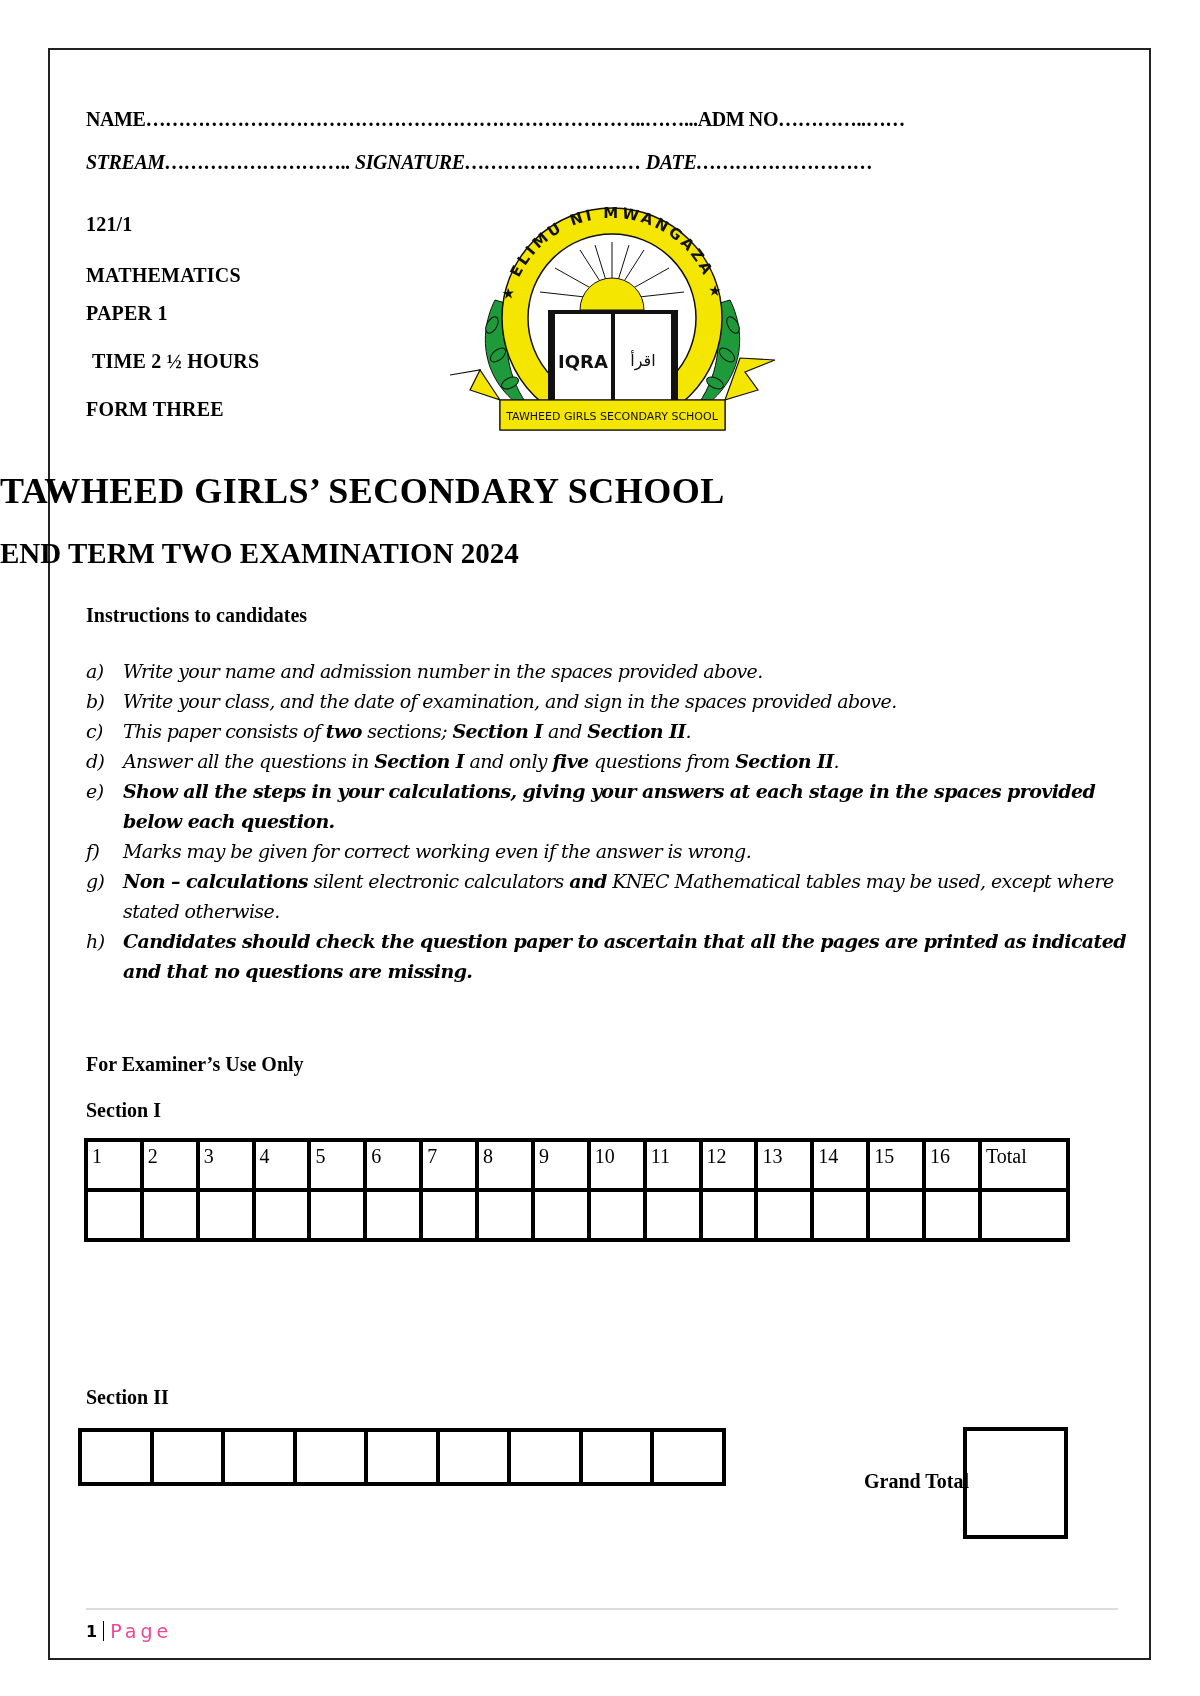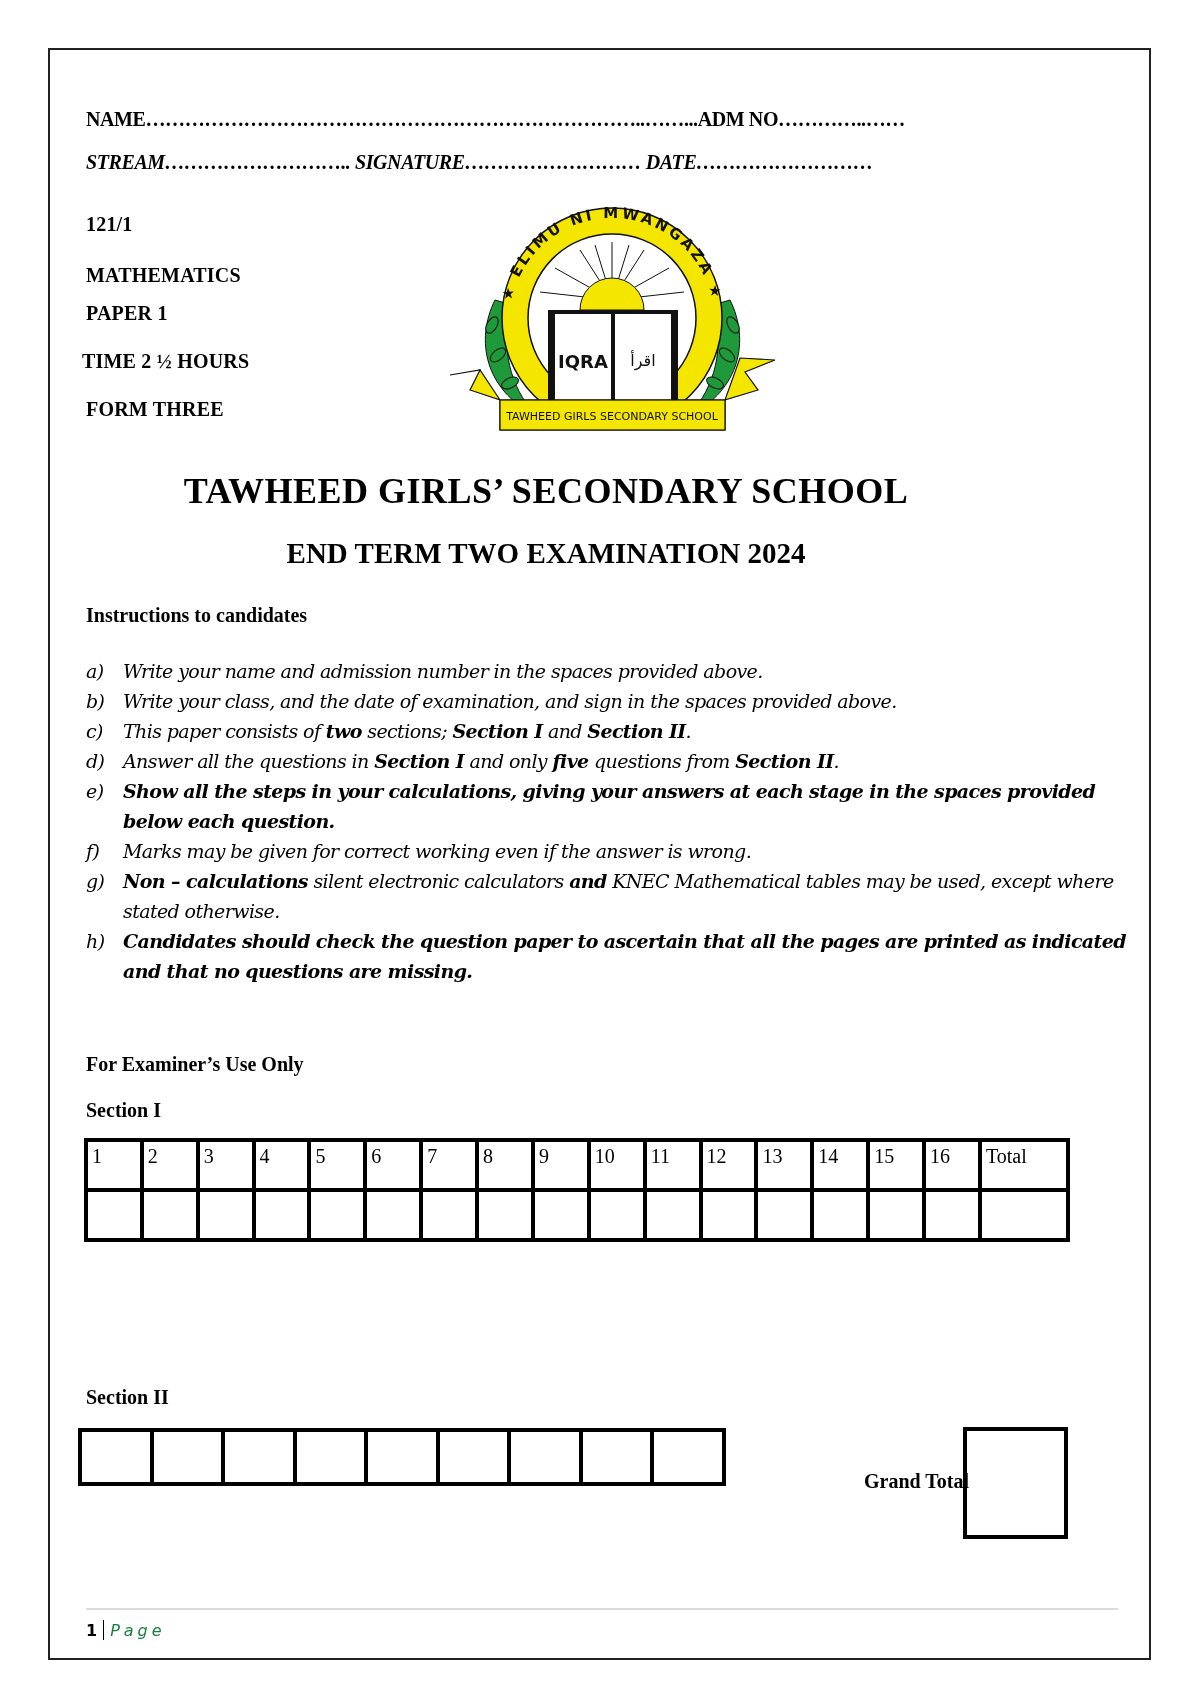--- a/index.html
+++ b/index.html
@@ -4,21 +4,21 @@
   <style>
     html, body { margin: 0; padding: 0; background: #ffffff; }
     body { width: 1200px; height: 1696px; position: relative; overflow: hidden;
            font-family: "Liberation Serif", "DejaVu Serif", serif; color: #000; }
     .page-border { position: absolute; left: 48px; top: 48px; width: 1103px; height: 1612px;
                    border: 2px solid #222; box-sizing: border-box; }
     .abs { position: absolute; }
     .hdr-line { font-size: 20px; font-weight: bold; letter-spacing: -0.4px; white-space: nowrap; }
     .meta { font-size: 20px; font-weight: bold; letter-spacing: 0.2px; }
     .logo { position: absolute; left: 440px; top: 200px; width: 345px; height: 265px; }
-    .school { position: absolute; left: 0; width: 1092px; text-align: center; font-weight: bold; }
+    .school { position: absolute; left: 0; width: 1092px; font-weight: bold; }
     .school-name { top: 470px; font-size: 36px; letter-spacing: 0.5px; }
     .exam-title { top: 537px; font-size: 29px; }
     .instr-head { left: 86px; top: 604px; font-size: 20px; font-weight: bold; }
     .instr { position: absolute; left: 86px; top: 656px; width: 1040px;
              font-family: "DejaVu Serif", serif; font-style: italic; font-size: 19px; line-height: 30px;
              letter-spacing: -0.6px; }
     .instr-item { display: flex; }
     .instr-mark { width: 37px; flex: 0 0 37px; }
     .instr-text { flex: 1; }
     .b { font-weight: bold; }
@@ -36,34 +36,34 @@
     .t2 td { width: 72px; height: 54px; }
     .t2 td.total { width: 72px; }
     .grand-label { left: 864px; top: 1470px; font-size: 20px; font-weight: bold; }
     .grand-box { position: absolute; left: 963px; top: 1427px; width: 105px; height: 112px;
                  border: 4px solid #000; box-sizing: border-box; }
     .footer-rule { position: absolute; left: 86px; top: 1608px; width: 1032px; height: 2px; background: #dcdcdc; }
     .footer { position: absolute; left: 86px; top: 1620px; font-family: "DejaVu Sans", sans-serif;
               font-size: 16px; display: flex; align-items: center; }
     .footer .pnum { font-weight: bold; color: #000; }
     .footer .sep { display: inline-block; width: 1px; height: 20px; background: #000; margin: 0 6px; }
-    .footer .plabel { color: #15803d; letter-spacing: 4px; font-size: 16px; font-style: italic; }
+    .footer .plabel { color: #ec4899; letter-spacing: 4px; font-size: 19px; }
   </style>
 </head>
 <body>
 
 <div class="page-border"></div>
 
 <div class="abs hdr-line" style="left:86px; top:108px;">NAME…………………………………………………………………..……...ADM NO…………..……</div>
 <div class="abs hdr-line" style="left:86px; top:151px;font-style:italic;">STREAM……………………….. SIGNATURE……………………… DATE………………………</div>
 
 <div class="abs meta" style="left:86px; top:205px;margin-top:8px;">121/1</div>
 <div class="abs meta" style="left:86px; top:253px;margin-top:11px;">MATHEMATICS</div>
 <div class="abs meta" style="left:86px; top:302px;">PAPER 1</div>
-<div class="abs meta" style="left:82px; top:350px;">TIME 2 ½ HOURS</div>
+<div class="abs meta" style="left:92px; top:350px;">TIME 2 ½ HOURS</div>
 <div class="abs meta" style="left:86px; top:398px;">FORM THREE</div>
 
 <div class="logo">
   <svg width="345" height="265" viewBox="0 0 345 265">
     <defs>
       <path id="mottoArc" d="M 70 120 A 102 102 0 0 1 274 120"></path>
     </defs>
 
     <g fill="#1f9a3a" stroke="#111" stroke-width="1">
       <path d="M 55 100 C 35 140, 45 190, 95 215 C 70 185, 60 150, 72 105 Z"></path>

